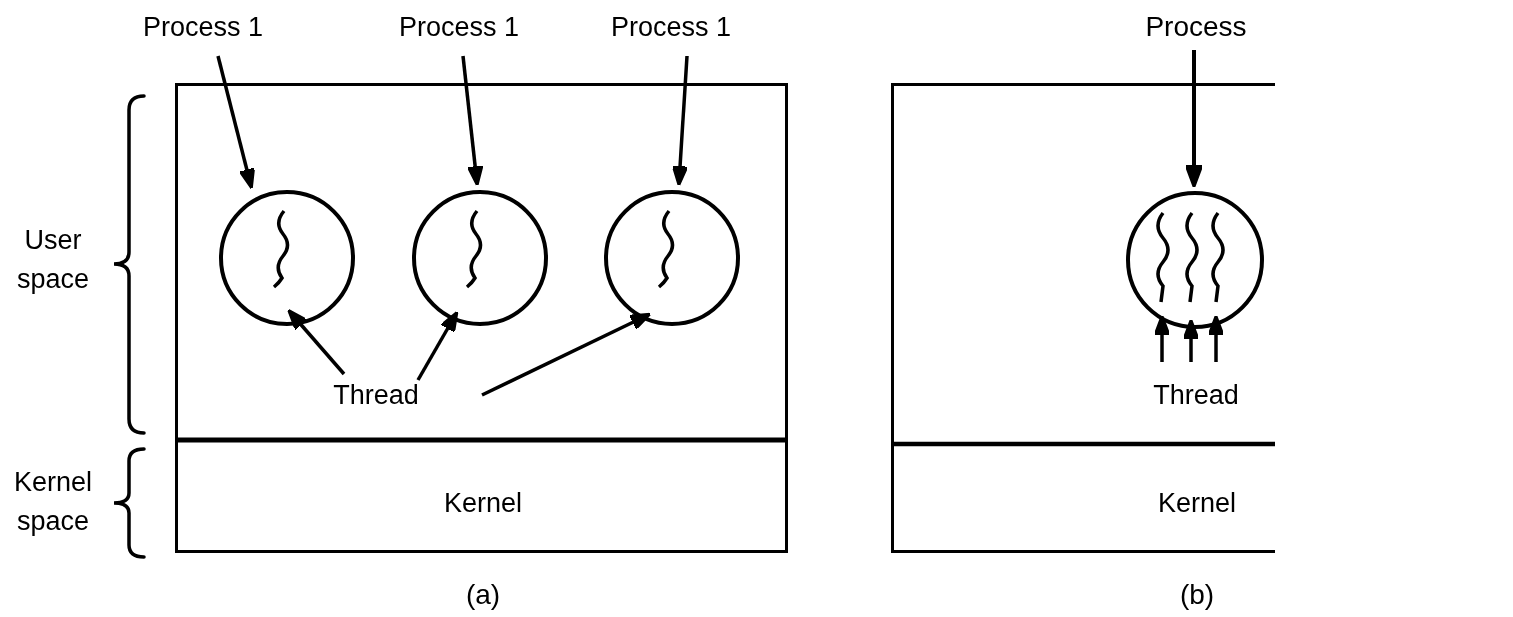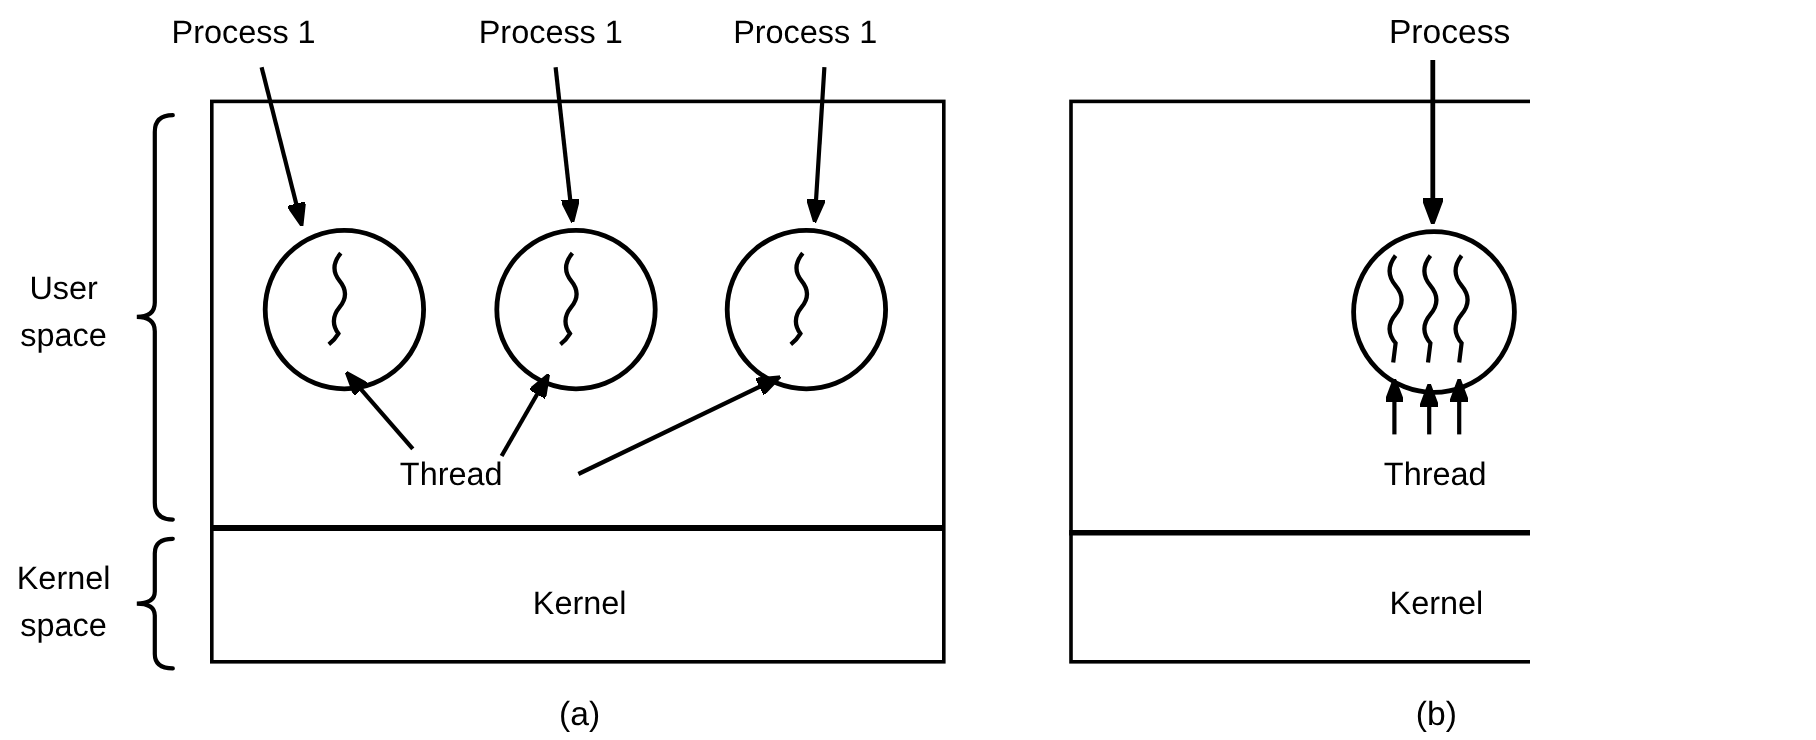--- a/index.html
+++ b/index.html
@@ -65,21 +65,21 @@
 
     <g fill="none" stroke="#000" stroke-width="3.5" stroke-linecap="round">
       <path d="M144,96 Q129,96 129,110 L129,252 Q129,264 114,264 Q129,264 129,276 L129,419 Q129,433 144,433"></path>
       <path d="M144,449 Q129,449 129,461 L129,493 Q129,503 114,503 Q129,503 129,513 L129,545 Q129,557 144,557"></path>
     </g>
   </svg>
 
   <div class="lbl" style="left:203px;top:13px;">Process 1</div>
   <div class="lbl" style="left:459px;top:13px;">Process 1</div>
   <div class="lbl" style="left:671px;top:13px;">Process 1</div>
-  <div class="lbl big" style="left:1196px;top:12px;margin-left:12px;">Process</div>
+  <div class="lbl big" style="left:1196px;top:12px;">Process</div>
 
   <div class="sideLbl" style="left:53px;top:221px;">
     <div>User</div>
     <div>space</div>
   </div>
   <div class="sideLbl" style="left:53px;top:463px;">
     <div>Kernel</div>
     <div>space</div>
   </div>
 

